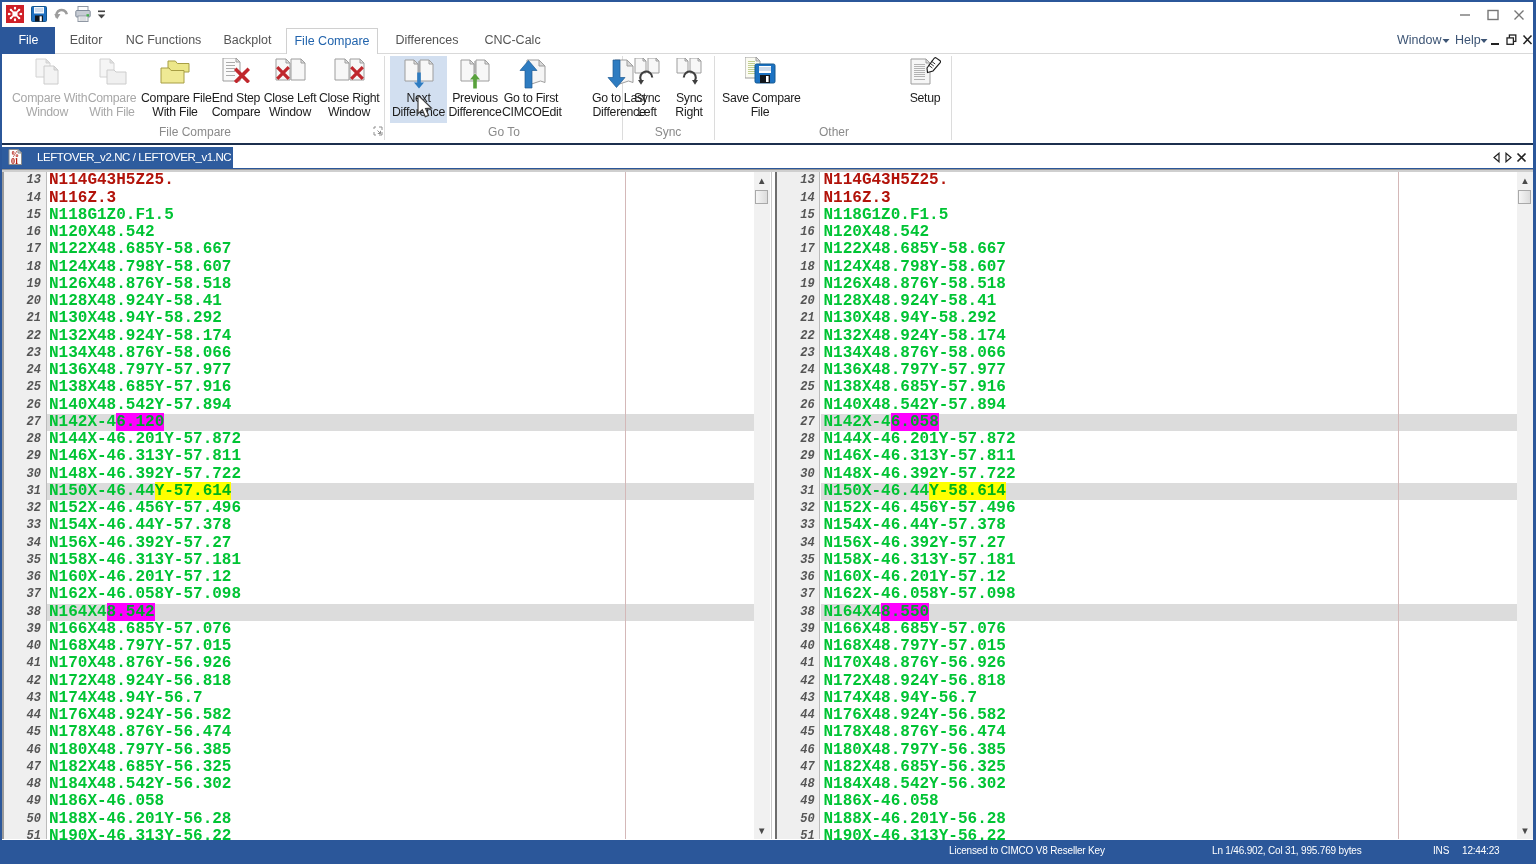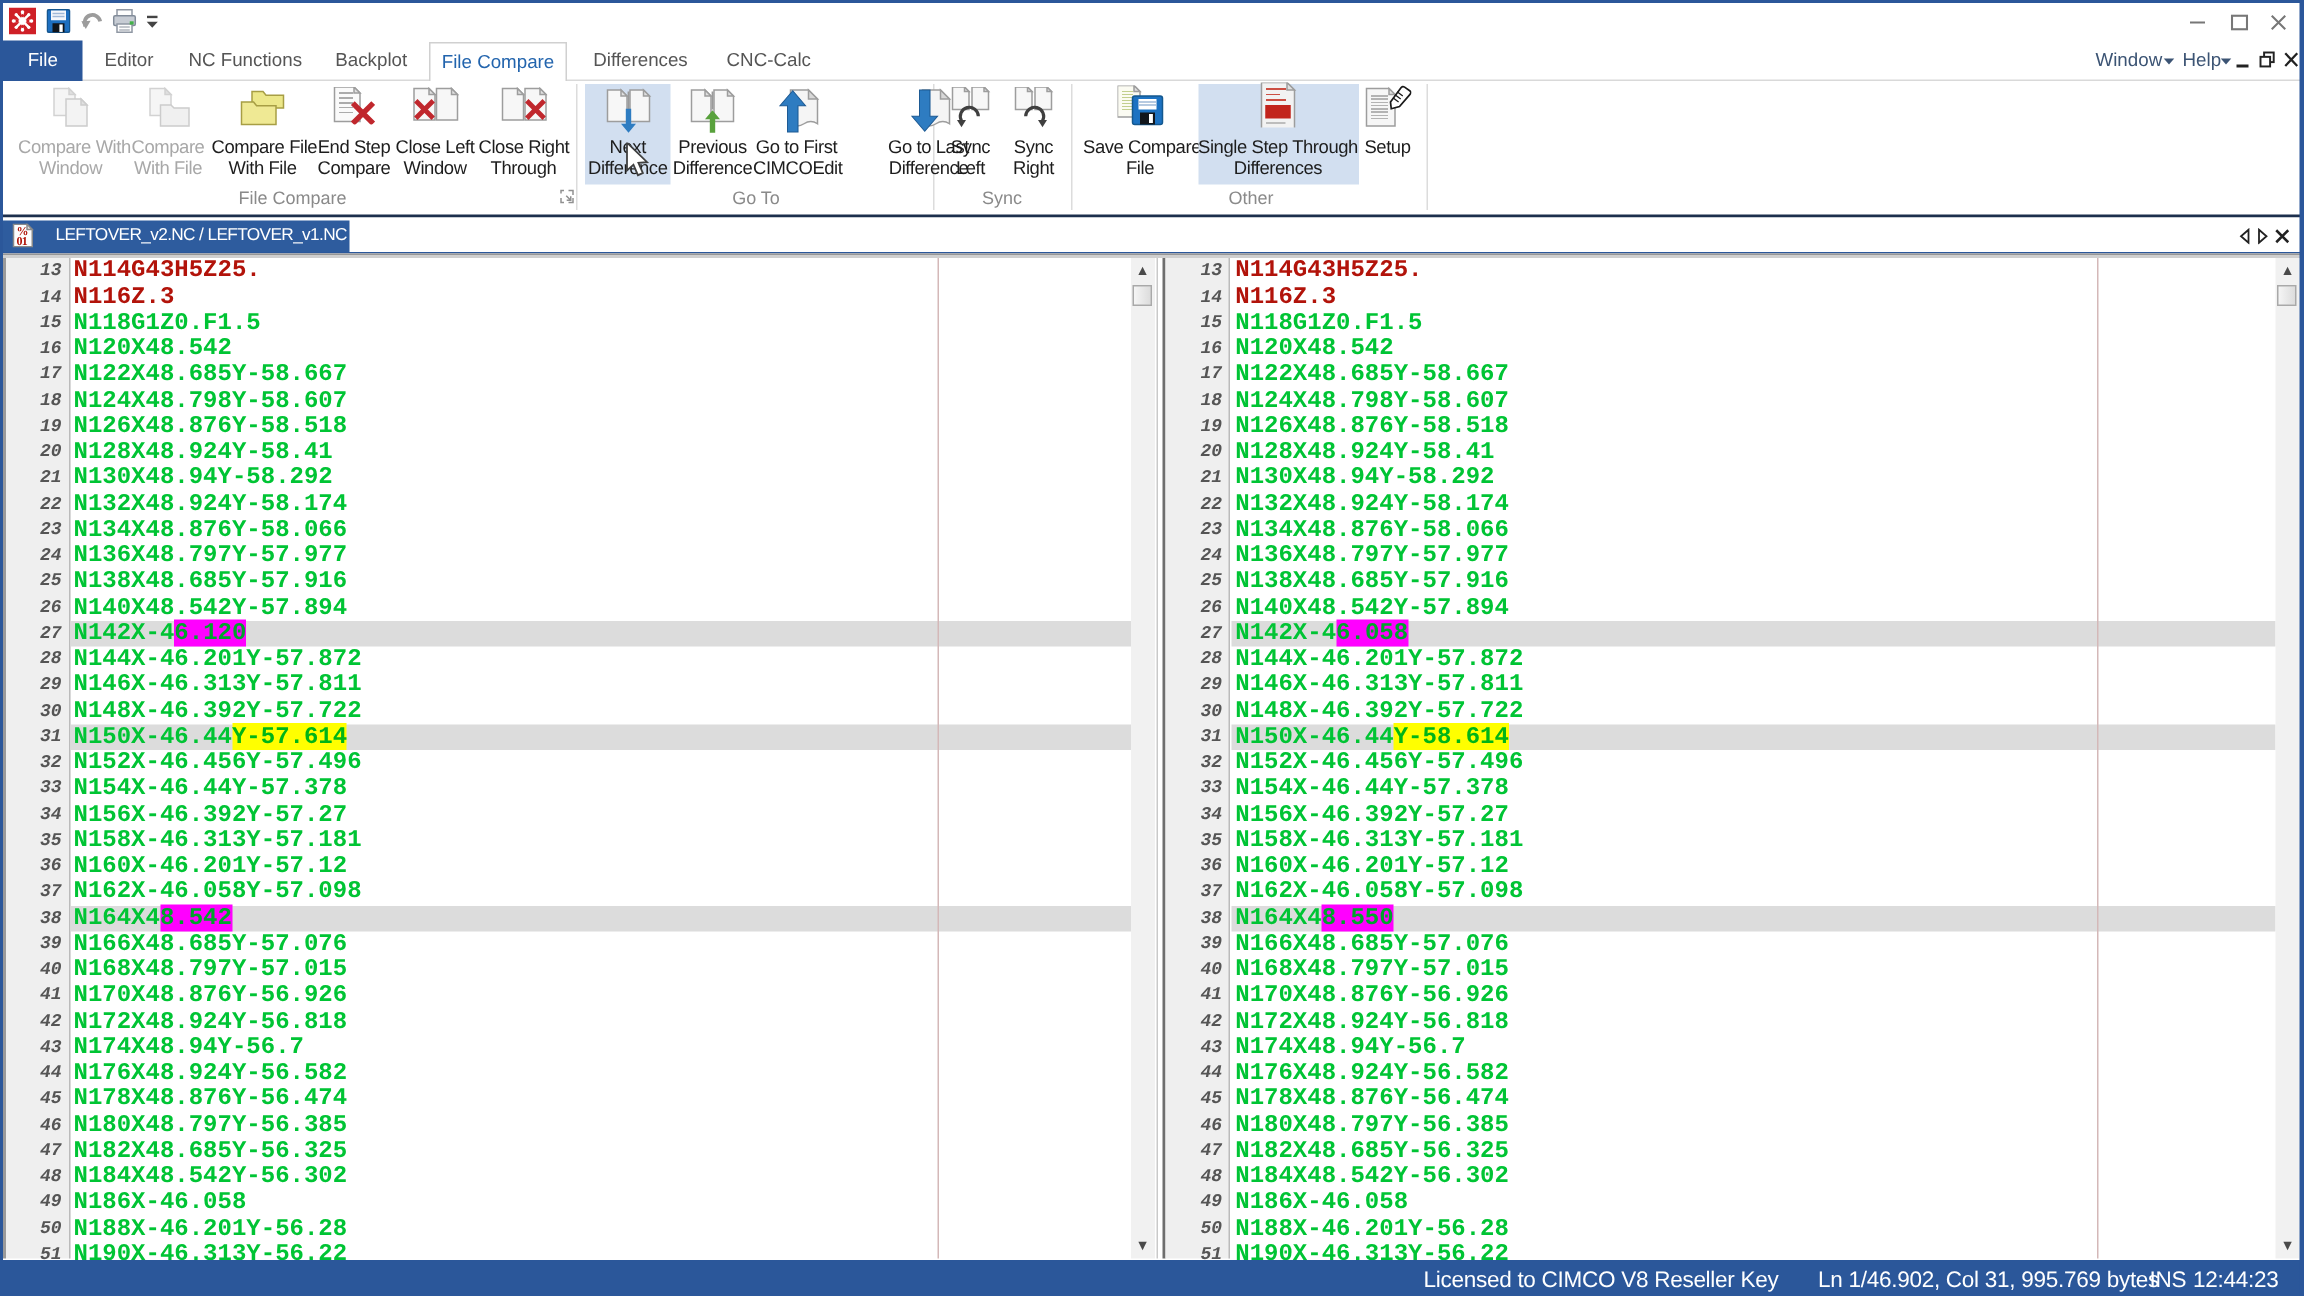--- a/index.html
+++ b/index.html
@@ -37,21 +37,21 @@
 .gband{position:absolute;background:#dcdcdc;height:17.25px}
 .mag{background:#ff00ff;color:#00a32c}
 .yel{background:#ffff00;color:#00b517}
 .mline{position:absolute;top:172px;height:667px;width:1px;background:#d4b8b8}
 
 .sbar{position:absolute;top:172px;width:16.5px;height:667px;background:#f1f1f1}
 .sarrow{position:absolute;left:0;width:100%;height:17px;font-size:9.5px;line-height:17px;text-align:center;color:#4a4a4a}
 .sthumb{position:absolute;left:1.5px;width:13px;height:14px;background:linear-gradient(90deg,#f5f5f5,#dcdcdc);border:1px solid #a9a9a9}
 
 #status{left:0;top:840px;width:1536px;height:24px;background:#2b579a;color:#fff;font-size:12px}
-.stxt{position:absolute;top:5px;white-space:pre;font-size:15px;letter-spacing:-0.18px}
+.stxt{position:absolute;top:5px;white-space:pre;font-size:10px;letter-spacing:-0.18px}
 </style></head><body>
 <div id="win">
     <div class="abs" id="topborder"></div>
     <div class="abs" id="leftborder"></div>
     <div class="abs" id="rightborder"></div>
     <svg class="abs" style="left:6px;top:5px" width="18" height="18" viewBox="0 0 18 18">
       <rect x="0" y="0" width="18" height="18" fill="#cf2027"></rect>
       <g stroke="#fff" stroke-width="1.7">
         <path d="M9,2.5 V15.5 M2.5,9 H15.5 M4.4,4.4 L13.6,13.6 M13.6,4.4 L4.4,13.6"></path>
       </g>
@@ -197,21 +197,21 @@
       </div>
       <div class="rbtn" style="left:317.0px;width:60px">
         <svg class="abs" style="left:14.0px;top:2px" width="32" height="24" viewBox="0 0 32 24">
           <path d="M2,1 h10 l4,4 v17 h-14 z" fill="#f7f7f7" stroke="#9d9d9d" stroke-width="1"></path>
           <path d="M12,1 v4 h4 z" fill="#e0e0e0" stroke="#9d9d9d" stroke-width="1"></path>
           <path d="M17,1 h10 l4,4 v17 h-14 z" fill="#f7f7f7" stroke="#9d9d9d" stroke-width="1"></path>
           <path d="M27,1 v4 h4 z" fill="#e0e0e0" stroke="#9d9d9d" stroke-width="1"></path>
           <path d="M18.2,9.2 L29.8,20.8 M29.8,9.2 L18.2,20.8" stroke="#c0272d" stroke-width="3.2" fill="none"></path>
         </svg>
         <div class="rlabel">Close Right
-Through</div>
+Window</div>
       </div>
       <div class="rbtn rhl" style="left:388.0px;width:57px">
         <svg class="abs" style="left:12.5px;top:1px" width="32" height="34" viewBox="0 0 32 34">
           <path d="M2,3 h9 l4,4 v17 h-13 z" fill="#f7f7f7" stroke="#9d9d9d" stroke-width="1"></path>
           <path d="M11,3 v4 h4 z" fill="#e0e0e0" stroke="#9d9d9d" stroke-width="1"></path>
           <path d="M17,3 h9 l4,4 v17 h-13 z" fill="#f7f7f7" stroke="#9d9d9d" stroke-width="1"></path>
           <path d="M26,3 v4 h4 z" fill="#e0e0e0" stroke="#9d9d9d" stroke-width="1"></path>
           <path d="M16,4 v12" stroke="#9a9a9a" stroke-width="1.2"></path>
           <path d="M14.2,15.5 h3.6 v10.0 h3.2 l-5.0,6 l-5.0,-6 h3.2 z" fill="#2e7cc1"></path>
         </svg>
@@ -284,31 +284,20 @@
           <path d="M3,14.0 h7" stroke="#c2cf8e" stroke-width="1" shape-rendering="crispEdges"></path>
           <path d="M3,16.0 h7" stroke="#c2cf8e" stroke-width="1" shape-rendering="crispEdges"></path>
           <rect x="10" y="7" width="20" height="19" rx="1.5" fill="#1c72c2" stroke="#14588f"></rect>
           <rect x="14" y="9" width="12" height="7" fill="#fff"></rect>
           <path d="M14,11 h12 M14,13 h12" stroke="#9fb9d8" stroke-width="1"></path>
           <rect x="15" y="18" width="10" height="8" fill="#11161c"></rect>
           <rect x="21" y="19" width="2.6" height="6" fill="#fff"></rect>
         </svg>
         <div class="rlabel">Save Compare
 File</div>
-      </div>
-      <div class="rbtn rhl" style="left:796.5px;width:107px">
-        <svg class="abs" style="left:37.5px;top:-1px" width="32" height="30" viewBox="0 0 32 30">
-          <path d="M5,0 h17 l5,5 v26 h-22 z" fill="#f2f2f2" stroke="#9d9d9d" stroke-width="1"></path>
-          <path d="M22,0 v5 h5 z" fill="#e0e0e0" stroke="#9d9d9d" stroke-width="1"></path>
-          <path d="M8,4.5 h13 M8,8 h9 M8,11.5 h13" stroke="#cc4f43" stroke-width="1.3" shape-rendering="crispEdges"></path>
-          <rect x="7.5" y="15" width="17" height="9" fill="#c2241c"></rect>
-          <path d="M8,27 h13" stroke="#bdbdbd" stroke-width="1.3"></path>
-        </svg>
-        <div class="rlabel">Single Step Through
-Differences</div>
       </div>
       <div class="rbtn" style="left:901.0px;width:44px">
         <svg class="abs" style="left:6.5px;top:-1px" width="31" height="30" viewBox="0 0 31 30">
           <path d="M1,4 h15 l4,4 v21 h-19 z" fill="#f6f6f6" stroke="#9d9d9d" stroke-width="1"></path>
           <path d="M16,4 v4 h4 z" fill="#e0e0e0" stroke="#9d9d9d" stroke-width="1"></path>
           <path d="M4,9.0 h11" stroke="#b3b3b3" stroke-width="1" shape-rendering="crispEdges"></path>
           <path d="M4,11.1 h11" stroke="#b3b3b3" stroke-width="1" shape-rendering="crispEdges"></path>
           <path d="M4,13.3 h11" stroke="#b3b3b3" stroke-width="1" shape-rendering="crispEdges"></path>
           <path d="M4,15.4 h11" stroke="#b3b3b3" stroke-width="1" shape-rendering="crispEdges"></path>
           <path d="M4,17.6 h11" stroke="#b3b3b3" stroke-width="1" shape-rendering="crispEdges"></path>

